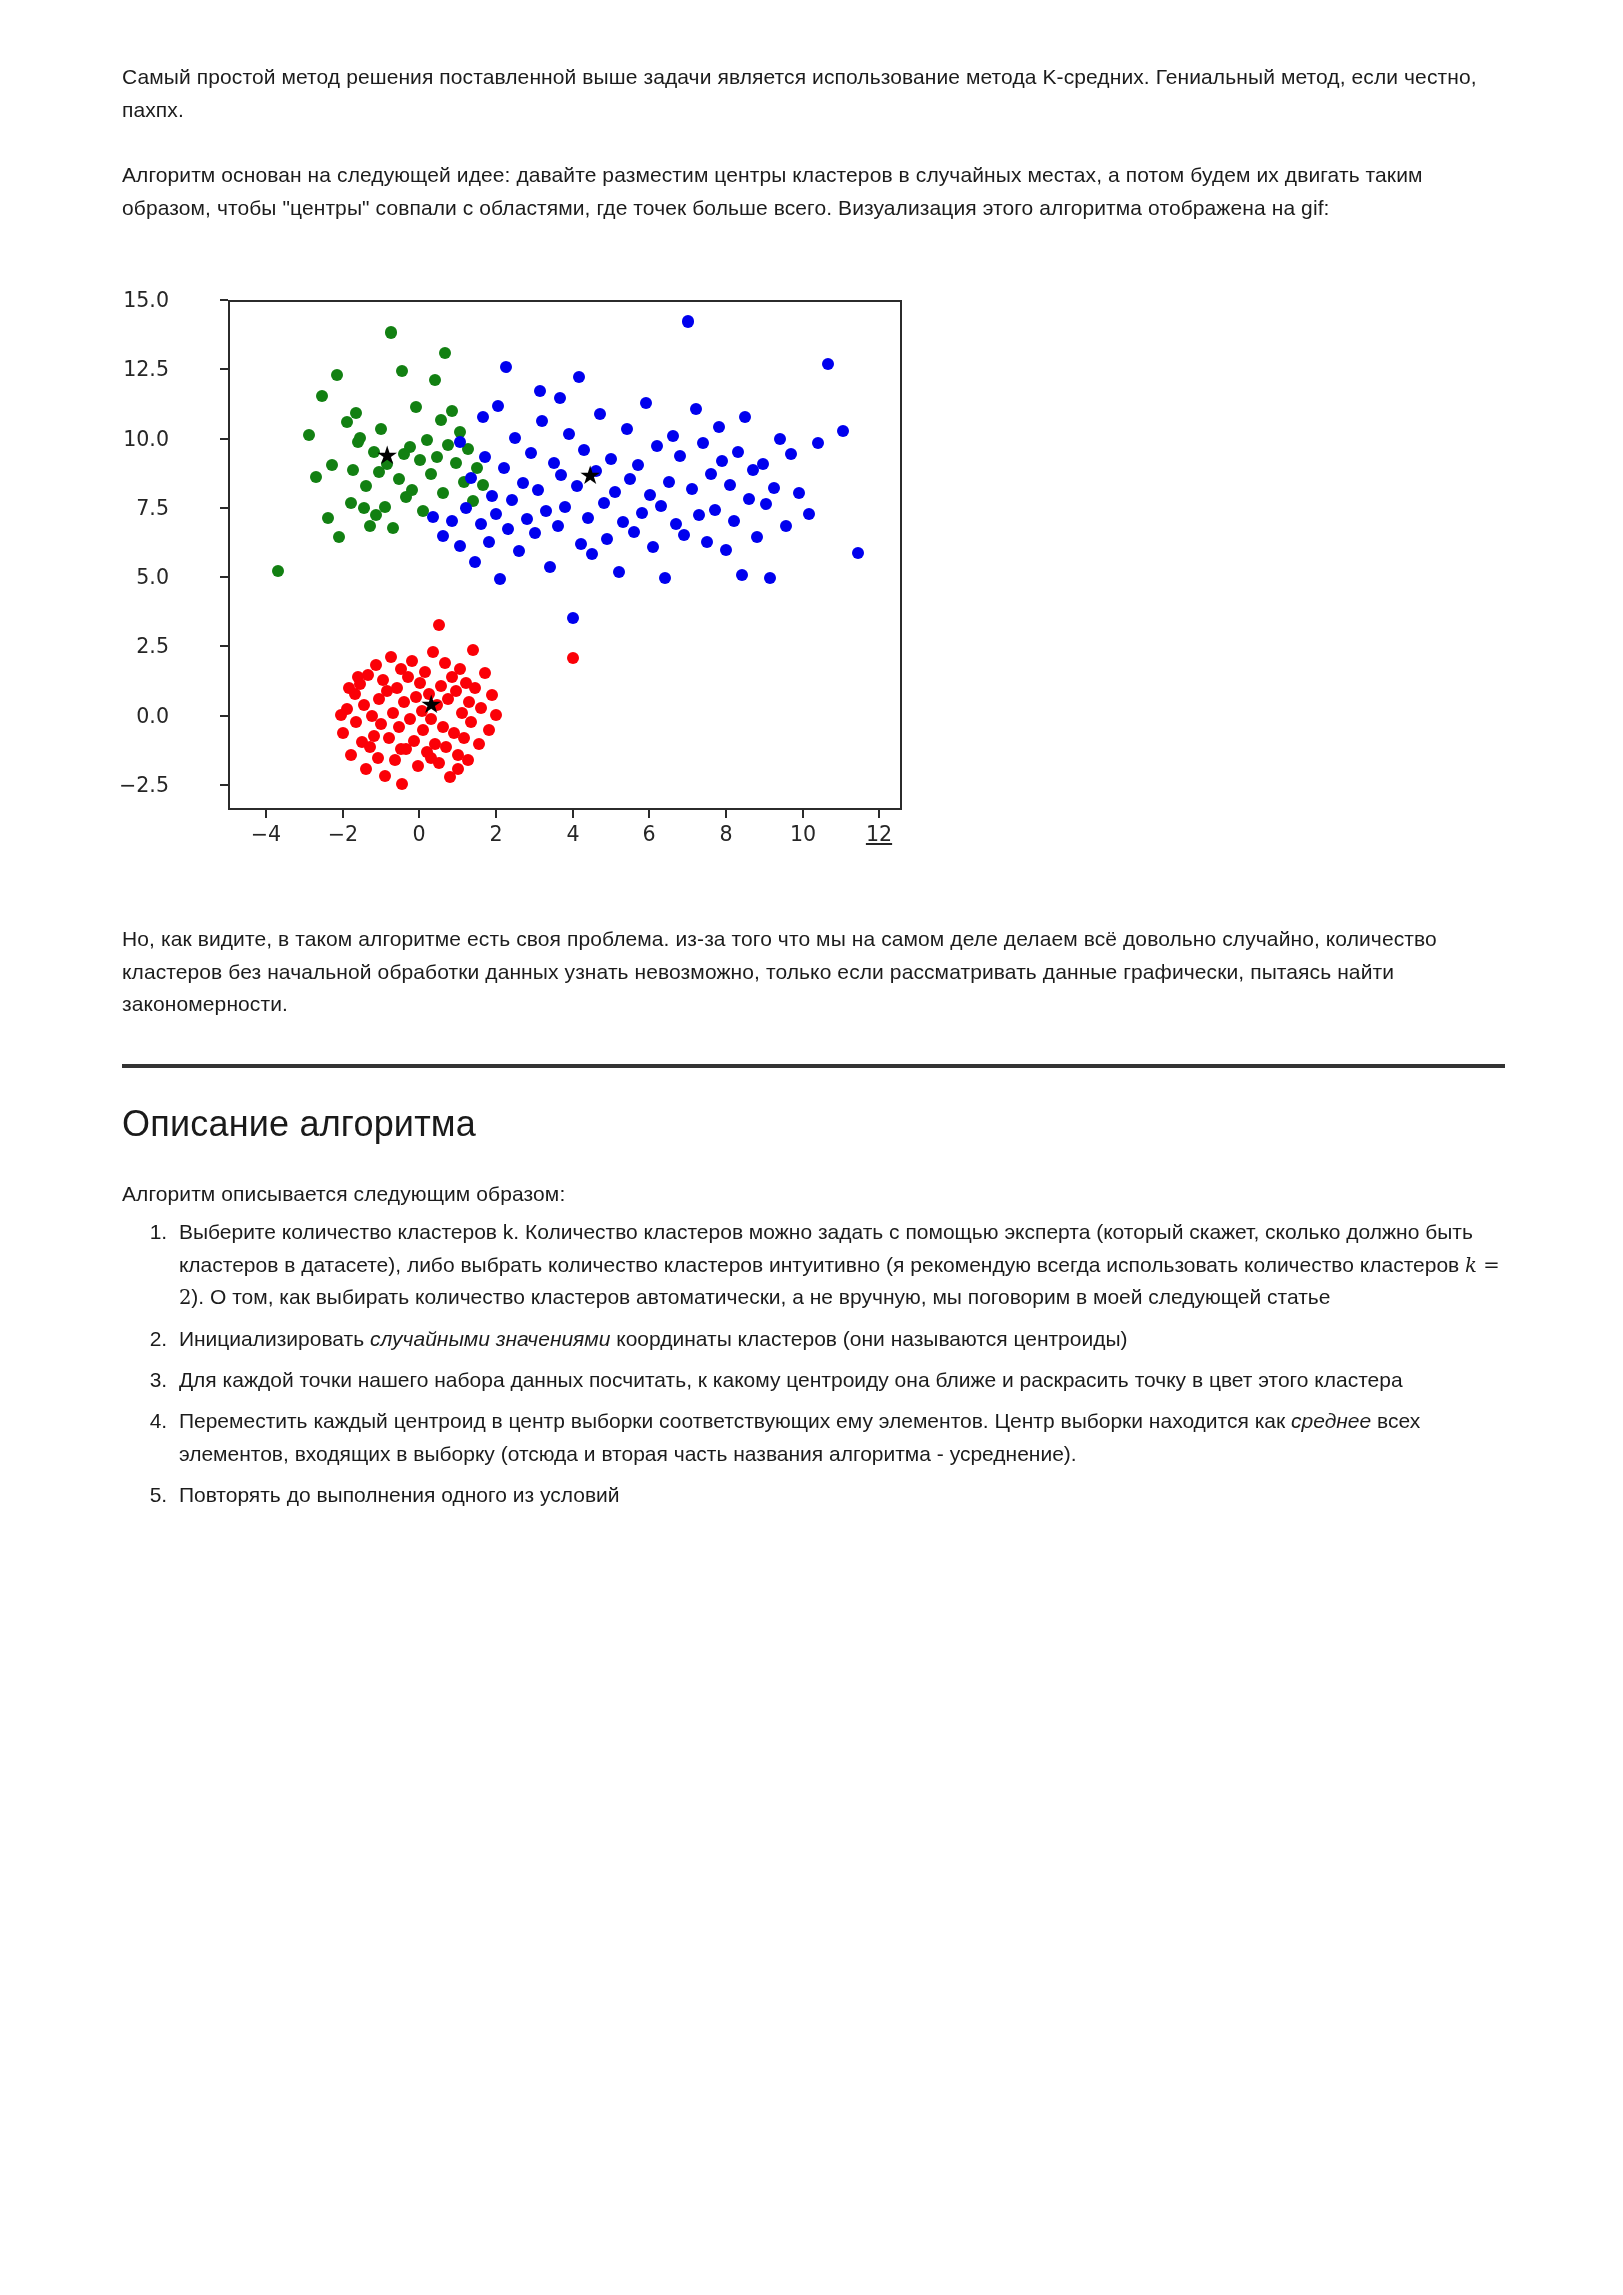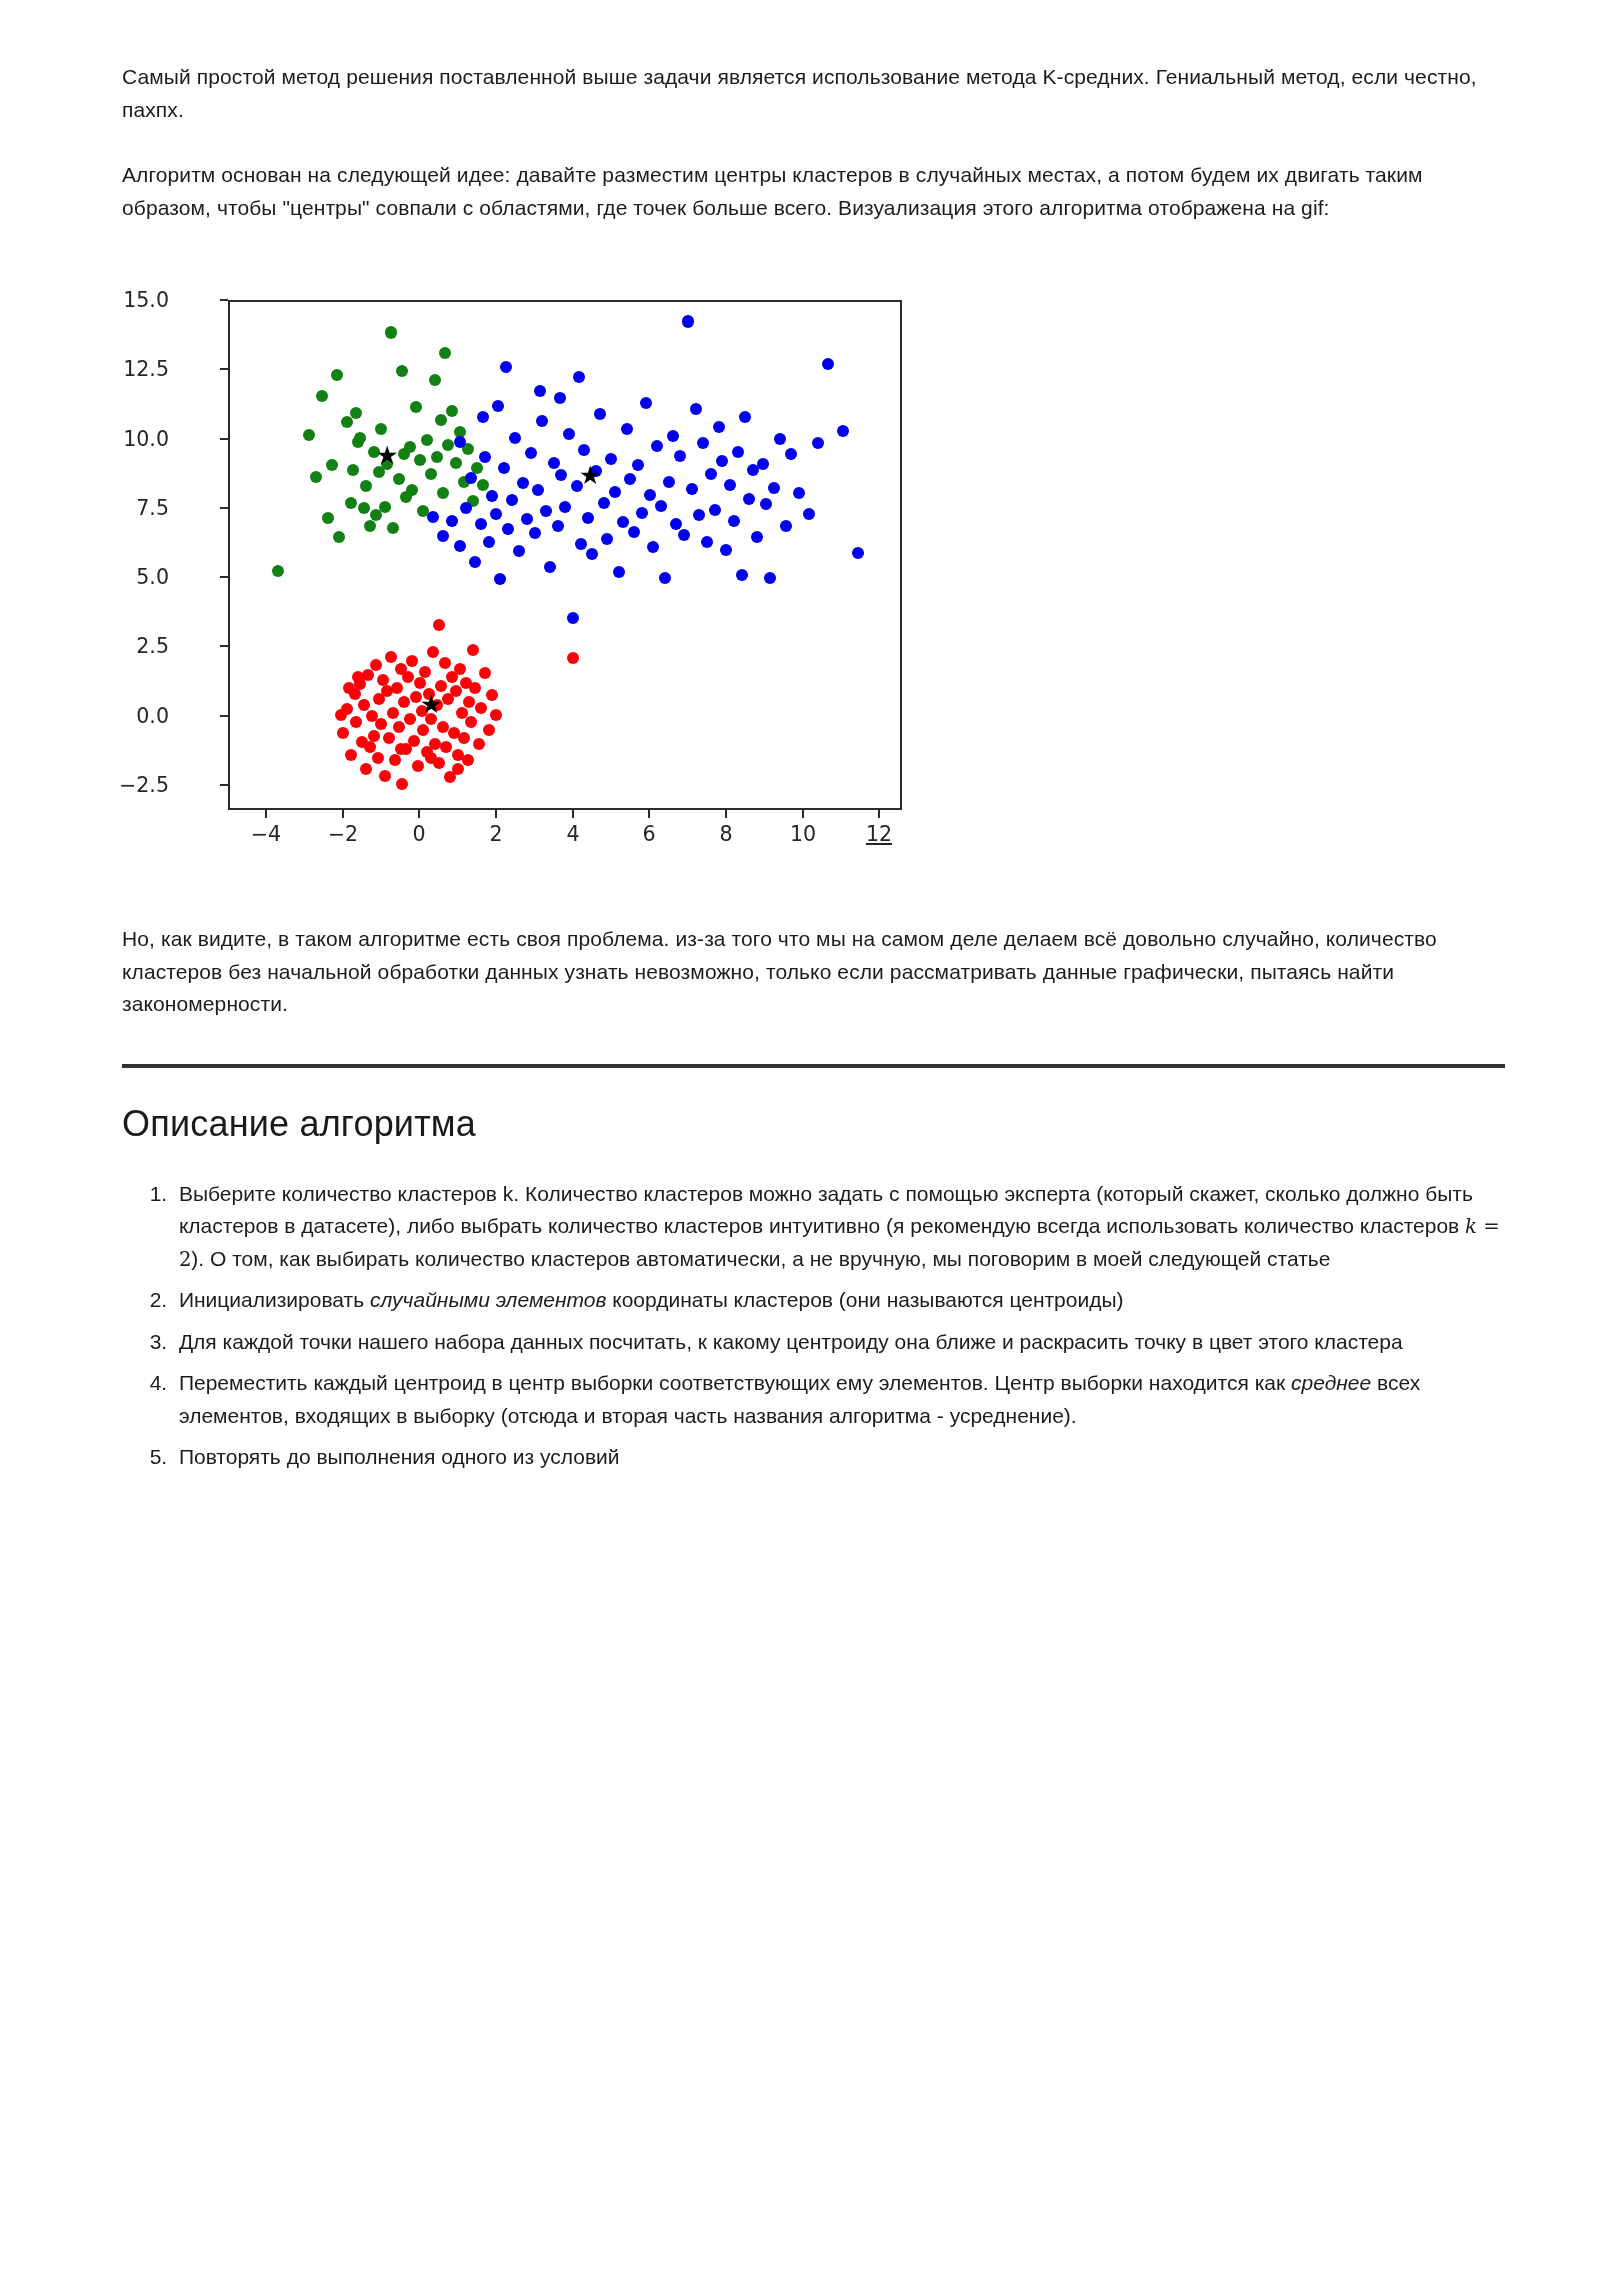--- a/index.html
+++ b/index.html
@@ -459,23 +459,24 @@
         </div>
     </div>
   </div>
 
   <p class="body-text">Но, как видите, в таком алгоритме есть своя проблема. из-за того что мы на самом деле делаем всё довольно случайно, количество кластеров без начальной обработки данных узнать невозможно, только если рассматривать данные графически, пытаясь найти закономерности.</p>
 
   <hr class="section-rule">
 
   <h2 class="section-heading">Описание алгоритма</h2>
 
+  <p class="body-text">Алгоритм описывается следующим образом:</p>
 
   <ol class="steps" id="steps-list">
       <li><span>Выберите количество кластеров k. Количество кластеров можно задать с помощью эксперта (который скажет, сколько должно быть кластеров в датасете), либо выбрать количество кластеров интуитивно (я рекомендую всегда использовать количество кластеров </span><span class="mathvar">k</span><span class="mathnum"> = </span><span class="mathnum">2</span><span>). О том, как выбирать количество кластеров автоматически, а не вручную, мы поговорим в моей следующей статье</span></li>
-      <li><span>Инициализировать </span><em>случайными элементов</em><span> координаты кластеров (они называются центроиды)</span></li>
+      <li><span>Инициализировать </span><em>случайными значениями</em><span> координаты кластеров (они называются центроиды)</span></li>
       <li><span>Для каждой точки нашего набора данных посчитать, к какому центроиду она ближе и раскрасить точку в цвет этого кластера</span></li>
       <li><span>Переместить каждый центроид в центр выборки соответствующих ему элементов. Центр выборки находится как </span><em>среднее</em><span> всех элементов, входящих в выборку (отсюда и вторая часть названия алгоритма - усреднение).</span></li>
       <li><span>Повторять до выполнения одного из условий</span></li>
     </ol>
 
 </div>
 
 
 </body></html>

